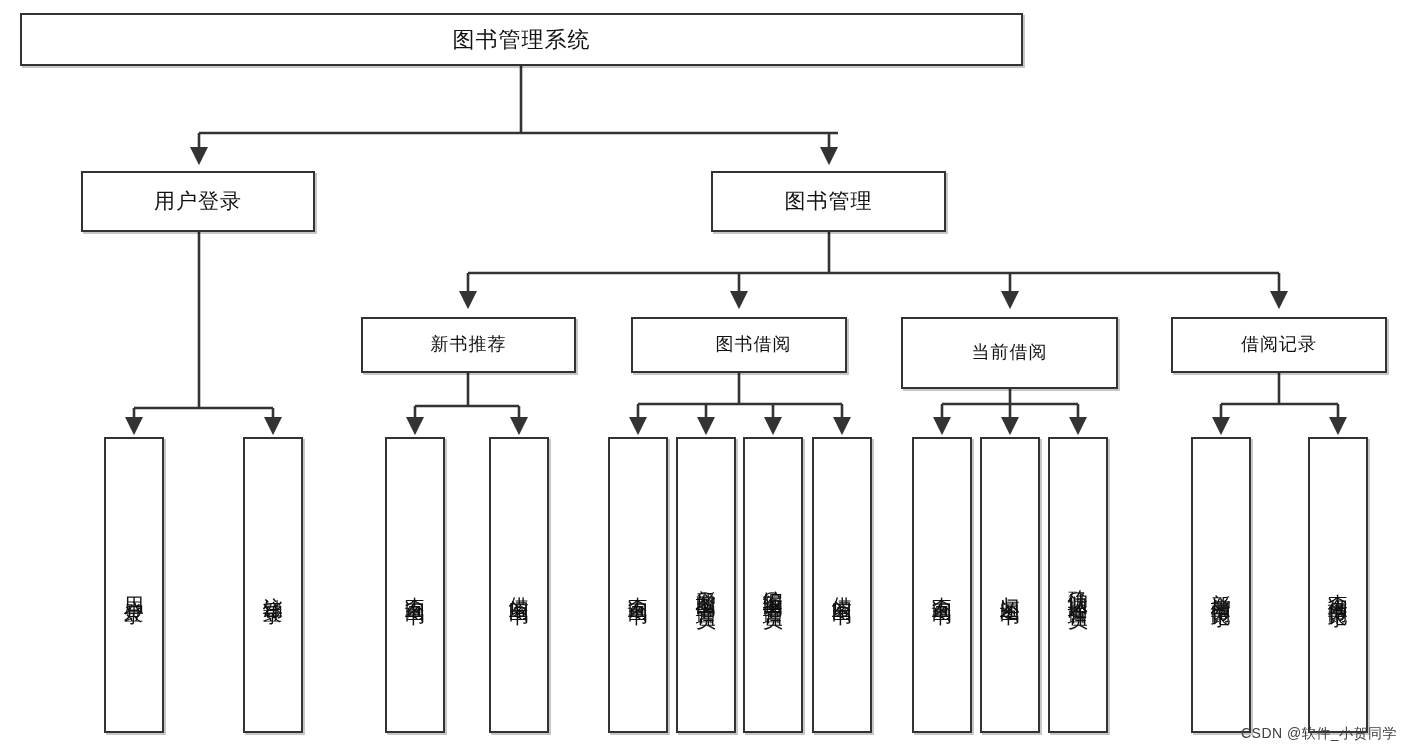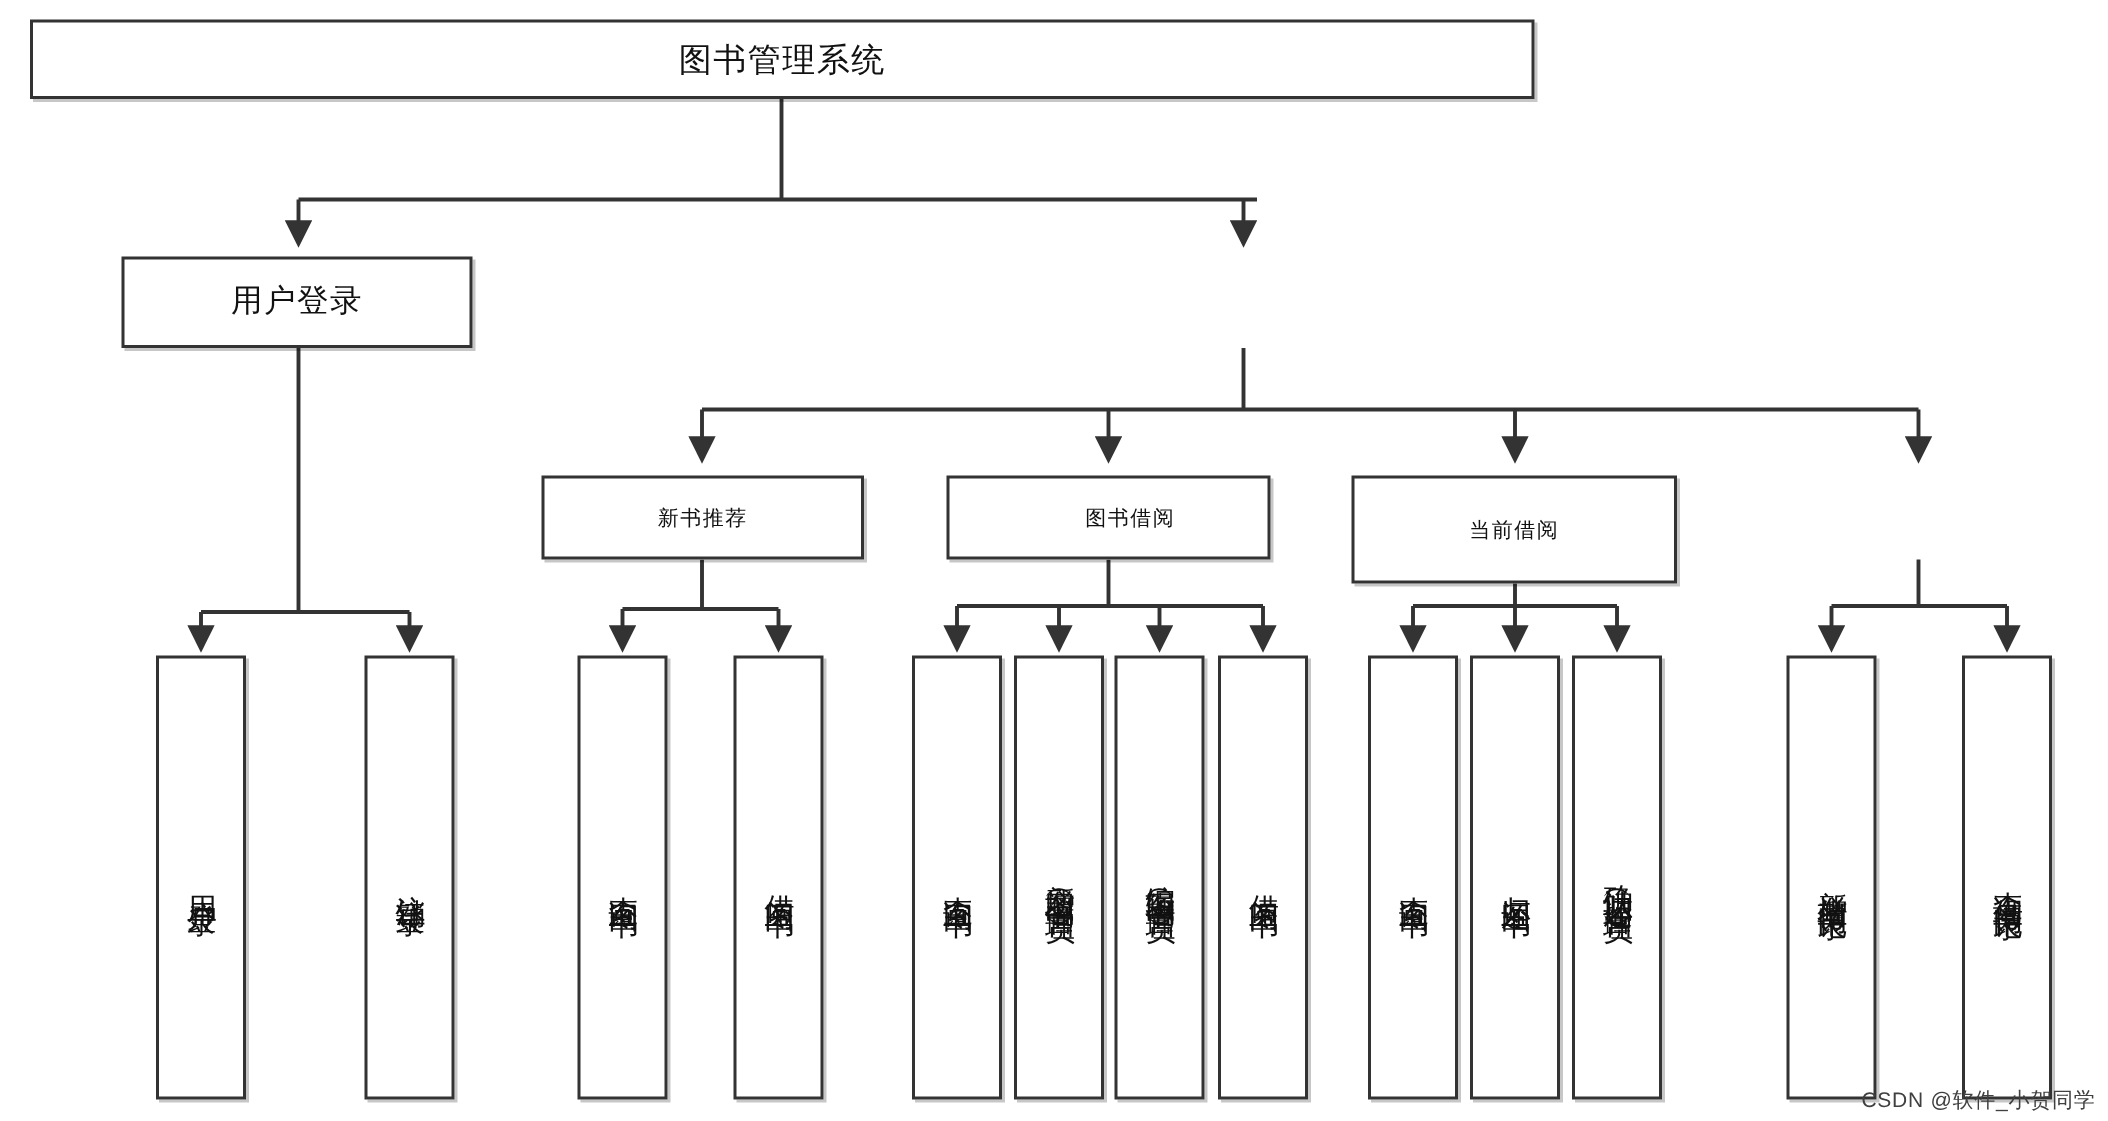--- a/index.html
+++ b/index.html
@@ -41,21 +41,21 @@
   .node-label {
     font-size: 21px;
     line-height: 1.18;
     letter-spacing: 1px;
     color: #111111;
     white-space: nowrap;
     text-align: center;
   }
   .node.root .node-label { font-size: 22px; }
   .node.level2 .node-label { font-size: 21px; }
-  .node.level3 .node-label { font-size: 14px; }
+  .node.level3 .node-label { font-size: 18px; }
 
   .node.leaf {
     align-items: center;
     justify-content: center;
     padding-top: 4px;
   }
   .node.leaf .node-label {
     writing-mode: vertical-rl;
     text-orientation: upright;
     font-size: 20px;
@@ -131,30 +131,36 @@
     </g>
   </svg>
 
   <div class="node root" style="left:20px; top:13px; width:1003px; height:53px;">
     <span class="node-label">图书管理系统</span>
   </div>
 
   <div class="node level2" style="left:81px; top:171px; width:234px; height:61px;">
     <span class="node-label">用户登录</span>
   </div>
+  <div class="node level2" style="left:711px; top:171px; width:235px; height:61px;">
+    <span class="node-label">图书管理</span>
+  </div>
 
   <div class="node level3" style="left:361px; top:317px; width:215px; height:56px;">
     <span class="node-label">新书推荐</span>
   </div>
   <div class="node level3" style="left:631px; top:317px; width:216px; height:56px;padding-left:29px;">
     <span class="node-label">图书借阅</span>
   </div>
   <div class="node level3" style="left:901px; top:317px; width:217px; height:72px;">
     <span class="node-label">当前借阅</span>
   </div>
+  <div class="node level3" style="left:1171px; top:317px; width:216px; height:56px;">
+    <span class="node-label">借阅记录</span>
+  </div>
 
   <div class="node leaf" style="left:104px; top:437px; width:60px; height:296px;">
     <span class="node-label">用户登录</span>
   </div>
   <div class="node leaf" style="left:243px; top:437px; width:60px; height:296px;">
     <span class="node-label">注销登录</span>
   </div>
 
   <div class="node leaf" style="left:385px; top:437px; width:60px; height:296px;">
     <span class="node-label">查询图书</span>

